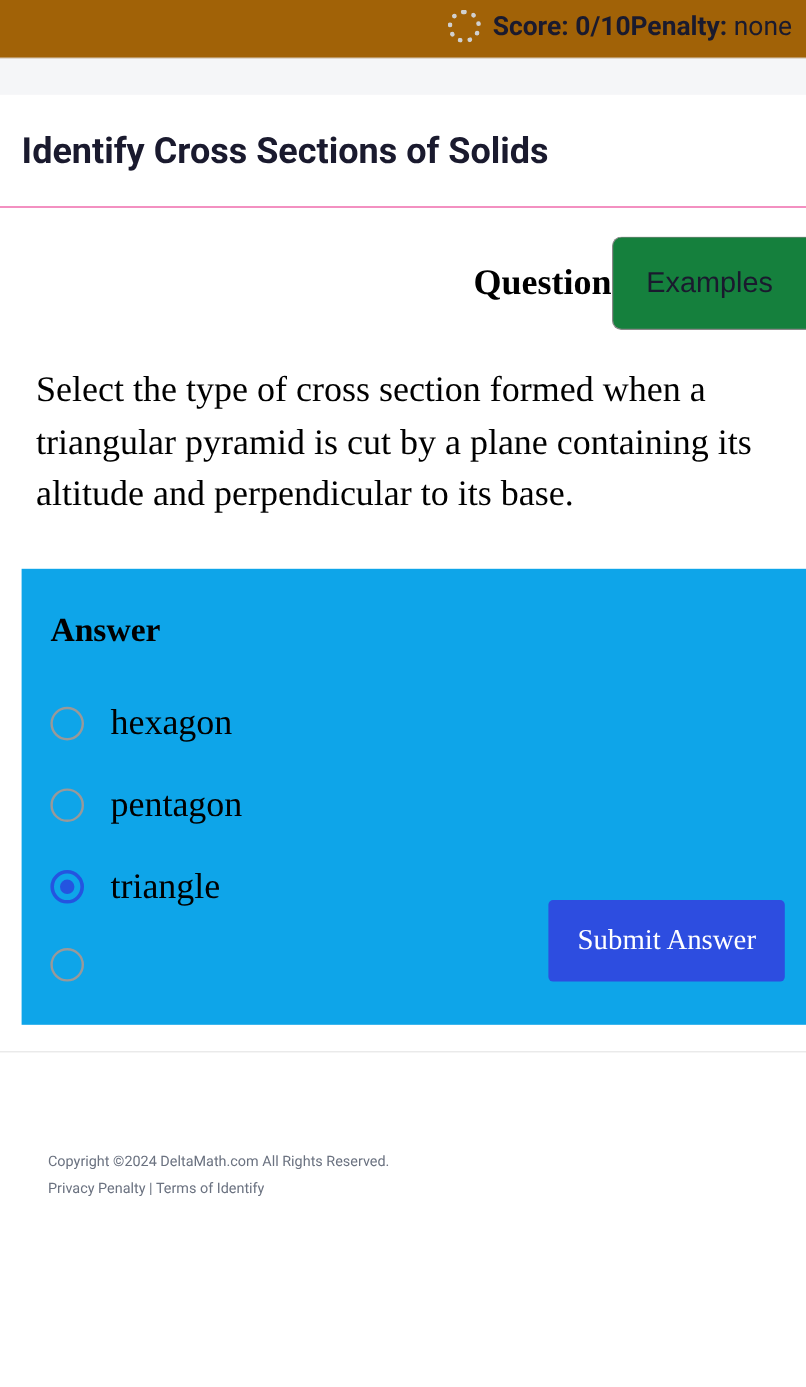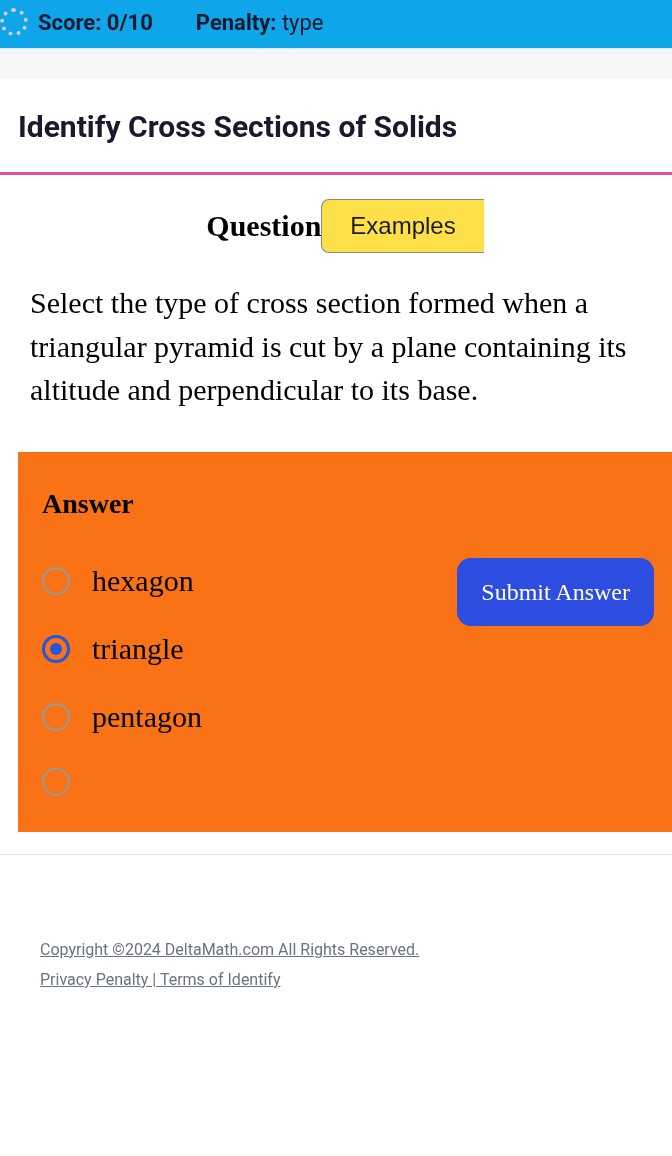--- a/index.html
+++ b/index.html
@@ -8,25 +8,25 @@
       box-sizing: border-box;
     }
     body {
       font-family: -apple-system, BlinkMacSystemFont, 'Segoe UI', Roboto, sans-serif;
       background: #fff;
       width: 672px;
       overflow-x: hidden;
     }
     .top-bar {
       display: flex;
-      justify-content: flex-start;
+      justify-content: flex-end;
       align-items: center;
       padding: 8px 12px 12px 0;
       border-bottom: 1px solid #e5e5e5;
-      background: #0ea5e9;
+      background: #a16207;
     }
     .score-section {
       display: flex;
       align-items: center;
       gap: 10px;
     }
     .spinner-icon {
       width: 28px;
       height: 28px;
       border: 4px dotted #d0d0d0;
@@ -36,74 +36,73 @@
       font-size: 22px;
       font-weight: 700;
       color: #1a1a2e;
     }
     .penalty-text {
       font-size: 22px;
       color: #1a1a2e;
     }
     .penalty-text .label {
       font-weight: 700;
-      margin-left: 43px;
     }
     .gap-strip {
       height: 30px;
       background: #f5f6f8;
     }
     .title-section {
       padding: 30px 18px 28px 18px;
-      border-bottom: 3px solid #ec4899;
+      border-bottom: 1px solid #ec4899;
     }
     .title-text {
       font-size: 30px;
       font-weight: 700;
       color: #1a1a2e;
     }
     .question-header {
       display: flex;
-      justify-content: center;
+      justify-content: flex-end;
       align-items: center;
       padding: 24px 18px 20px 18px;
     }
     .question-label {
       font-family: Georgia, 'Times New Roman', serif;
       font-size: 30px;
       font-weight: 700;
       color: #000;
     }
     .examples-btn {
-      padding: 12px 28px;
+      padding: 24px 28px;
       font-size: 24px;
       color: #1a1a2e;
-      background: #fde047;
+      background: #15803d;
       border: 1.5px solid #888;
       border-radius: 8px;
       border-right: none;
       border-top-right-radius: 0;
       border-bottom-right-radius: 0;
       cursor: pointer;
       margin-right: -18px;
     }
     .question-text {
       font-family: Georgia, 'Times New Roman', serif;
       font-size: 30px;
       line-height: 1.45;
       color: #000;
       padding: 8px 18px 40px 30px;
     }
     .answer-section {
-      background: #f97316;
+      background: #0ea5e9;
       margin-left: 18px;
       padding: 36px 24px 36px 24px;
       display: flex;
       justify-content: space-between;
-      align-items: flex-start;
+      align-items: flex-end;
     }
     .answer-left {
       flex: 1;
     }
     .answer-label {
       font-family: Georgia, 'Times New Roman', serif;
       font-size: 28px;
       font-weight: 700;
       color: #000;
       margin-bottom: 44px;
@@ -145,36 +144,35 @@
     }
     .option-label {
       font-family: Georgia, 'Times New Roman', serif;
       font-size: 30px;
       color: #000;
     }
     .submit-btn {
       background: #2d4de0;
       color: #fff;
       border: none;
-      border-radius: 14px;
+      border-radius: 4px;
       padding: 16px 24px;
       font-family: Georgia, 'Times New Roman', serif;
       font-size: 24px;
       line-height: 1.5;
       cursor: pointer;
       margin-top: 70px;
       margin-right: -6px;
       text-align: center;
     }
     .footer {
       padding: 80px 40px 20px 40px;
       color: #6b7280;
-      font-size: 16px;
+      font-size: 12px;
       line-height: 1.9;
-      text-decoration: underline;
     }
     .footer a {
       color: #6b7280;
       text-decoration: none;
     }
     .divider-below-answer {
       height: 1px;
       background: #e5e5e5;
       margin-top: 22px;
     }
@@ -185,21 +183,21 @@
 <div class="top-bar">
   <div class="score-section">
     <div class="spinner-icon"></div>
     <div class="score-text">
       <span>Score:</span>
       <span>0/10</span>
     </div>
   </div>
   <div class="penalty-text">
     <span class="label">Penalty:</span>
-    <span>type</span>
+    <span>none</span>
   </div>
 </div>
 
 <div class="gap-strip"></div>
 
 <div class="title-section">
   <div class="title-text">Identify Cross Sections of Solids</div>
 </div>
 
 <div class="question-header">
@@ -211,31 +209,31 @@
 
 <div class="answer-section">
   <div class="answer-left">
     <div class="answer-label">Answer</div>
     <div class="options-list">
       <div class="option-row">
         <div class="radio-circle"></div>
         <div class="option-label">hexagon</div>
       </div>
       <div class="option-row">
+        <div class="radio-circle"></div>
+        <div class="option-label">pentagon</div>
+      </div>
+      <div class="option-row">
         <div class="radio-circle selected">
             <div class="radio-dot"></div>
           </div>
         <div class="option-label">triangle</div>
       </div>
       <div class="option-row">
         <div class="radio-circle"></div>
-        <div class="option-label">pentagon</div>
-      </div>
-      <div class="option-row">
-        <div class="radio-circle"></div>
       </div>
     </div>
   </div>
   <button class="submit-btn">Submit Answer</button>
 </div>
 
 <div class="divider-below-answer"></div>
 
 <div class="footer">
   <div>Copyright ©2024 DeltaMath.com All Rights Reserved.</div>

